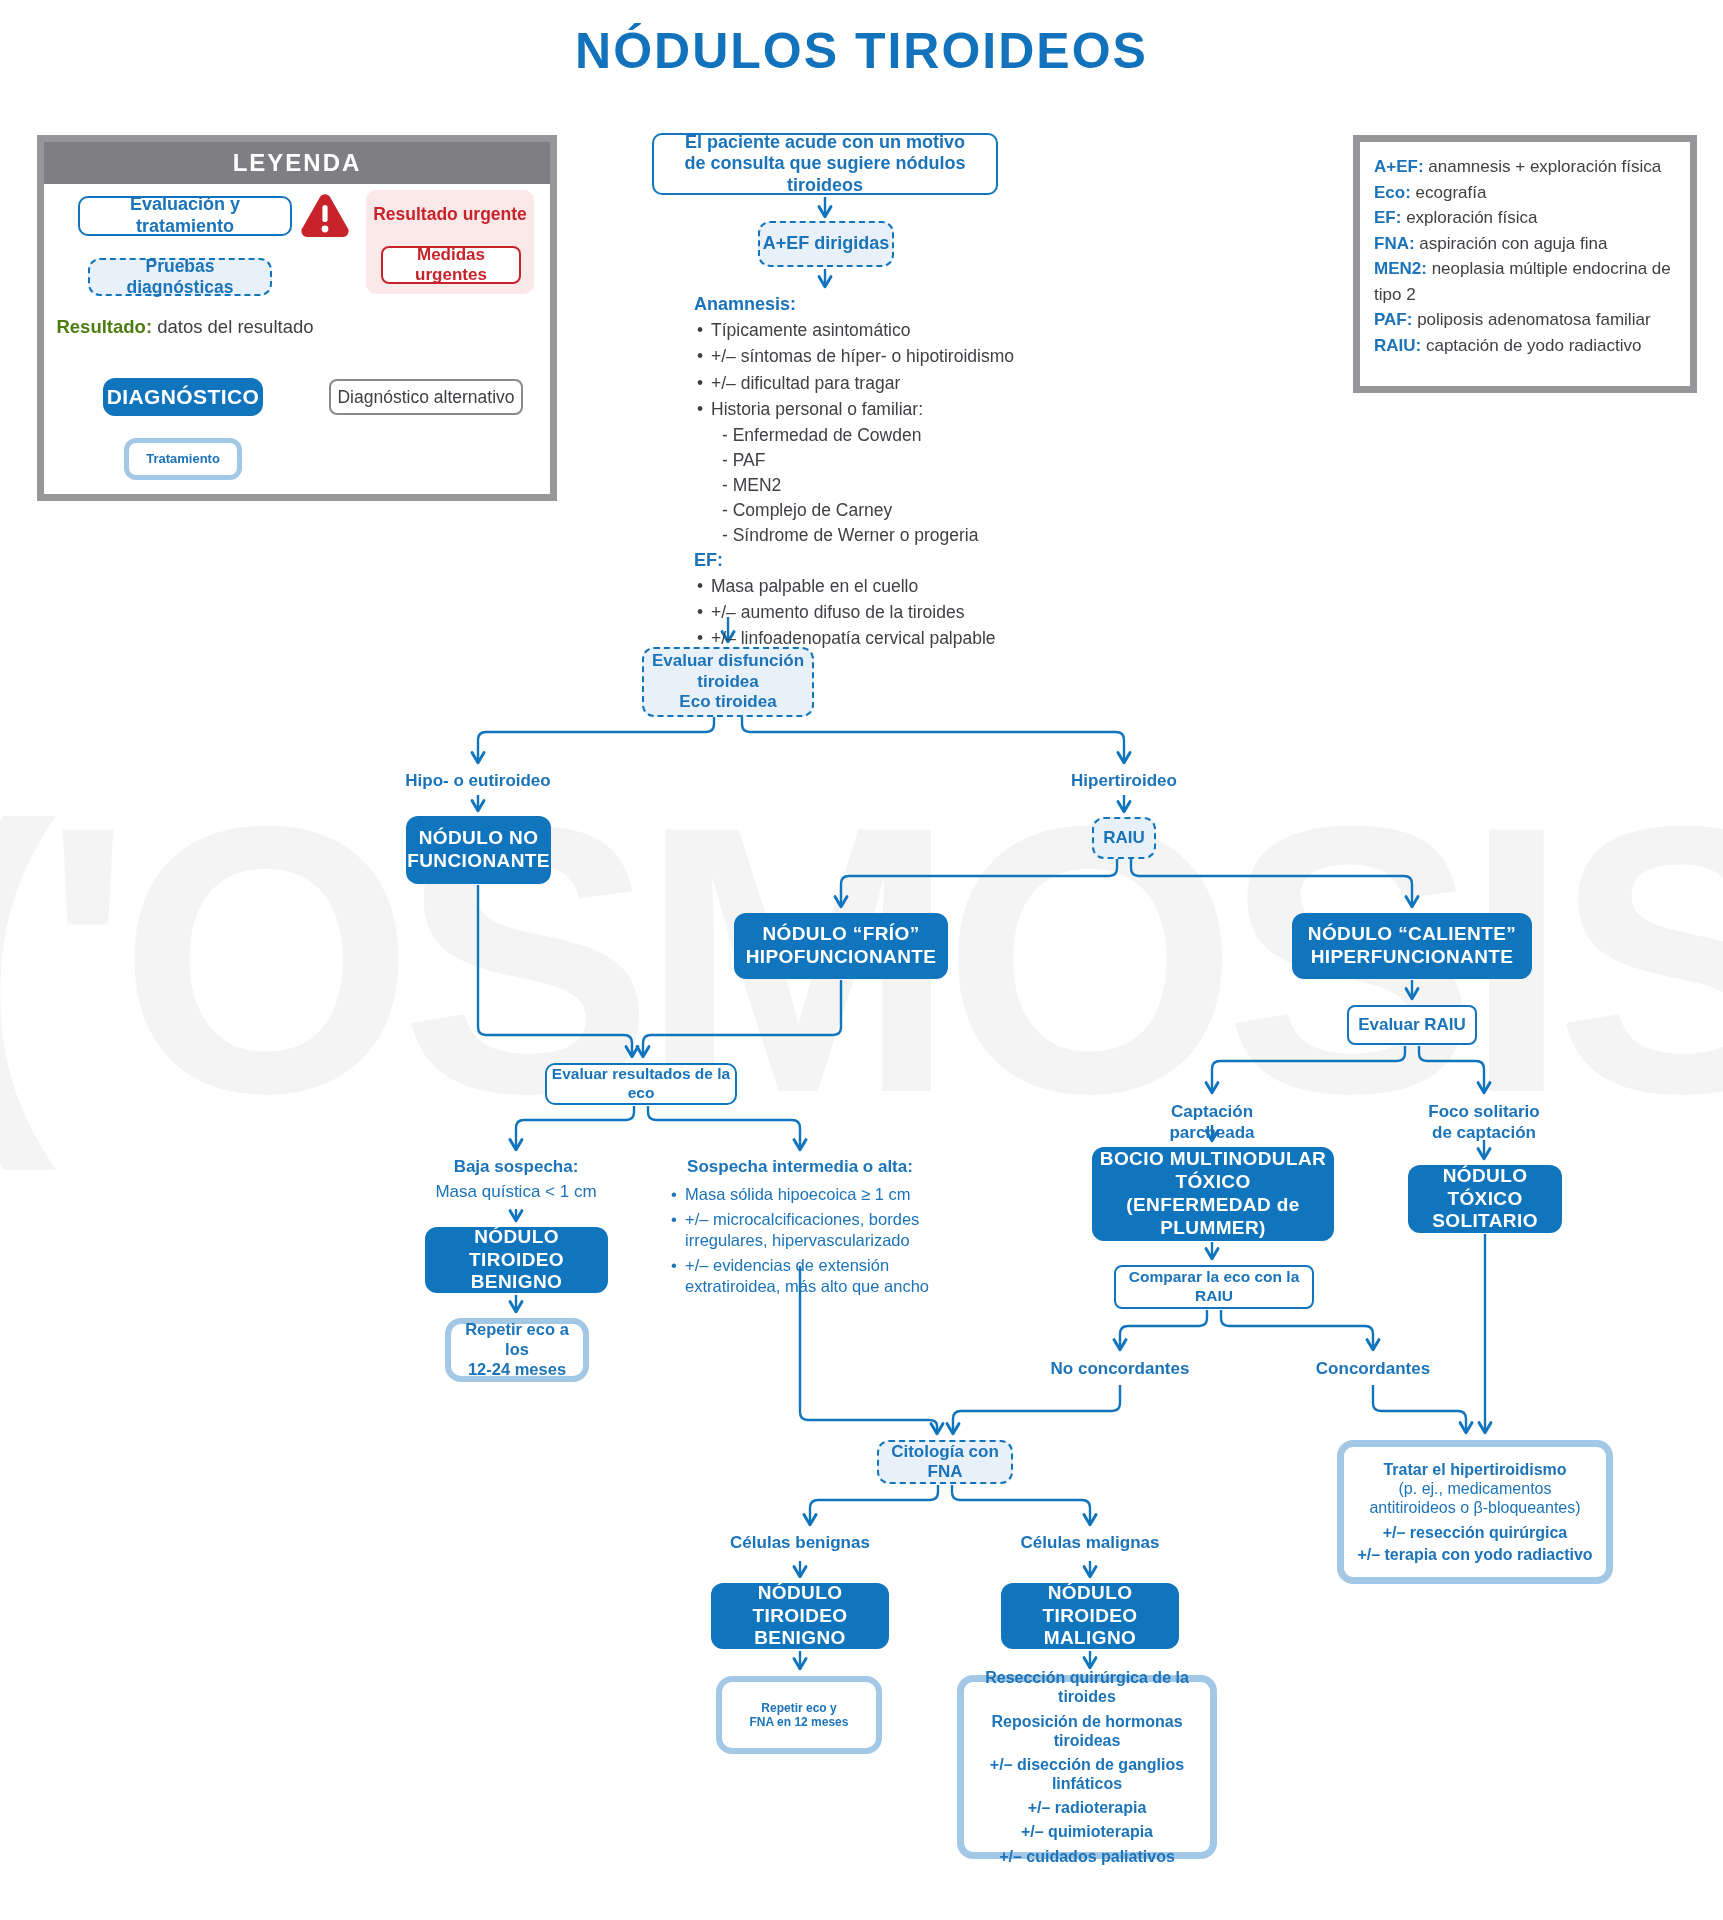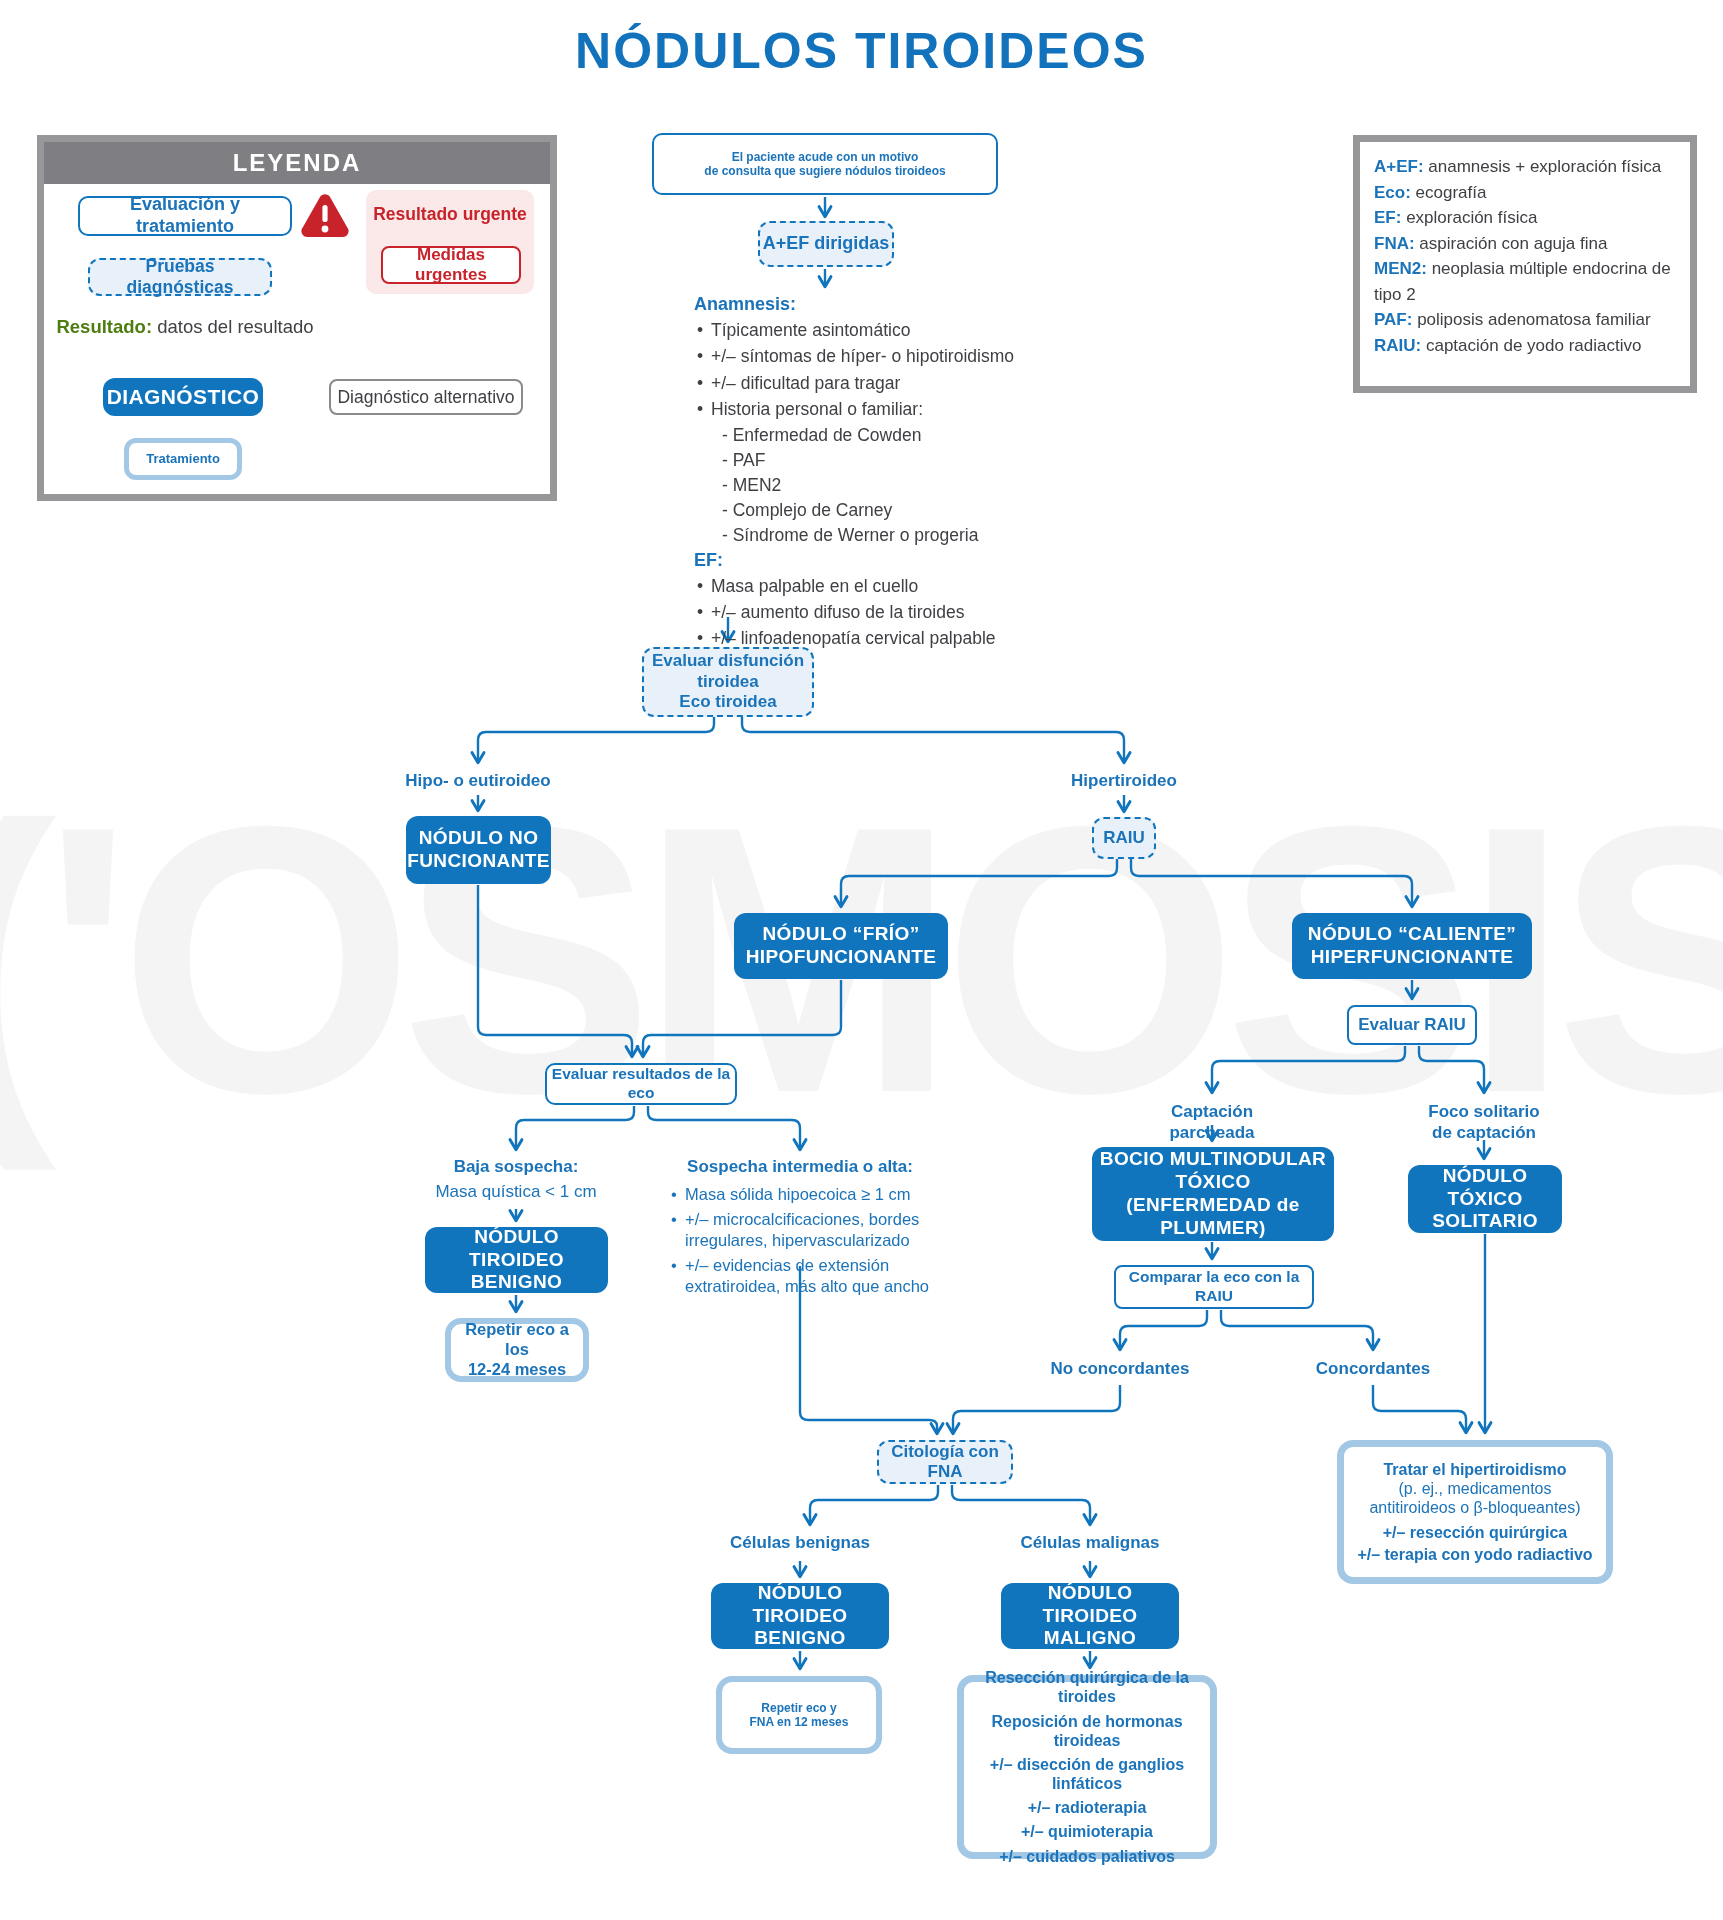--- a/index.html
+++ b/index.html
@@ -152,21 +152,21 @@
       <div><span class="k">A+EF:</span> <span>anamnesis + exploración física</span></div>
       <div><span class="k">Eco:</span> <span>ecografía</span></div>
       <div><span class="k">EF:</span> <span>exploración física</span></div>
       <div><span class="k">FNA:</span> <span>aspiración con aguja fina</span></div>
       <div><span class="k">MEN2:</span> <span>neoplasia múltiple endocrina de tipo 2</span></div>
       <div><span class="k">PAF:</span> <span>poliposis adenomatosa familiar</span></div>
       <div><span class="k">RAIU:</span> <span>captación de yodo radiactivo</span></div>
     </div>
   </div>
 
-  <div class="node b-outline" style="left:652px;top:133px;width:346px;height:62px;font-size:12px;">
+  <div class="node b-outline" style="left:652px;top:133px;width:346px;height:62px;font-size:18px;">
     <div>El paciente acude con un motivo</div>
     <div><span>de consulta que sugiere </span><b>nódulos tiroideos</b></div>
   </div>
 
   <div class="node b-dashed" style="left:758px;top:221px;width:136px;height:46px;font-size:18px;">
     <span>A+EF dirigidas</span>
   </div>
 
   <div class="textblock" style="left:666px;top:292px;width:334px;margin-left:28px;">
     <div class="tb-head">Anamnesis:</div>

